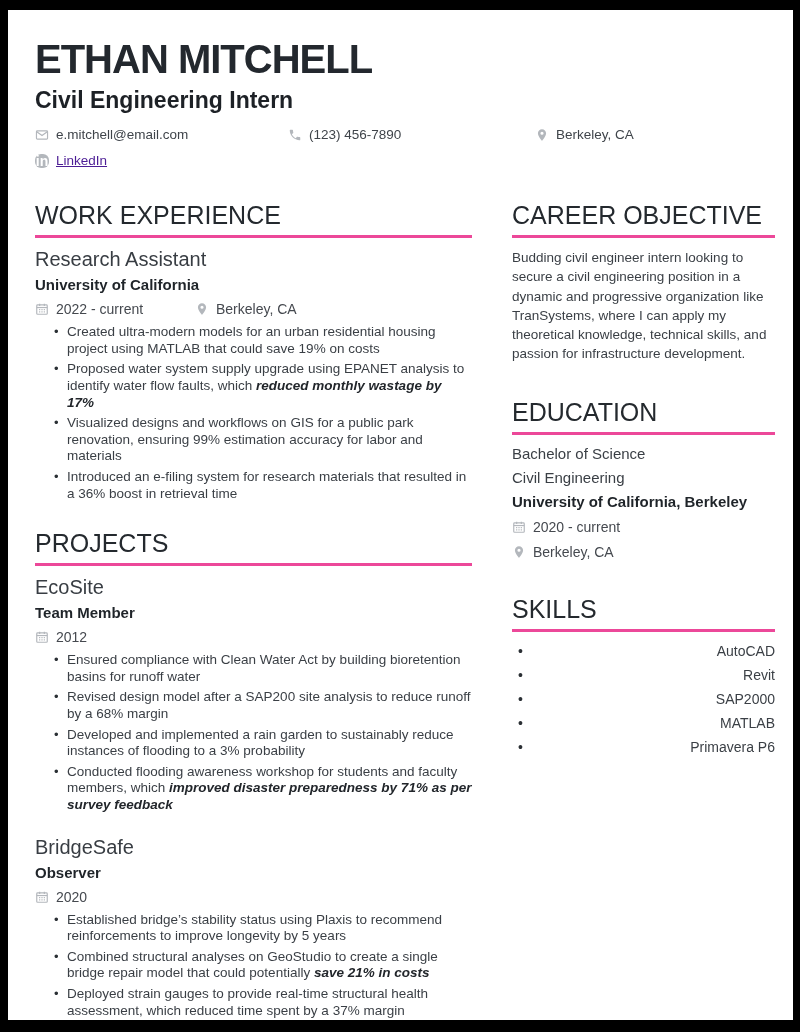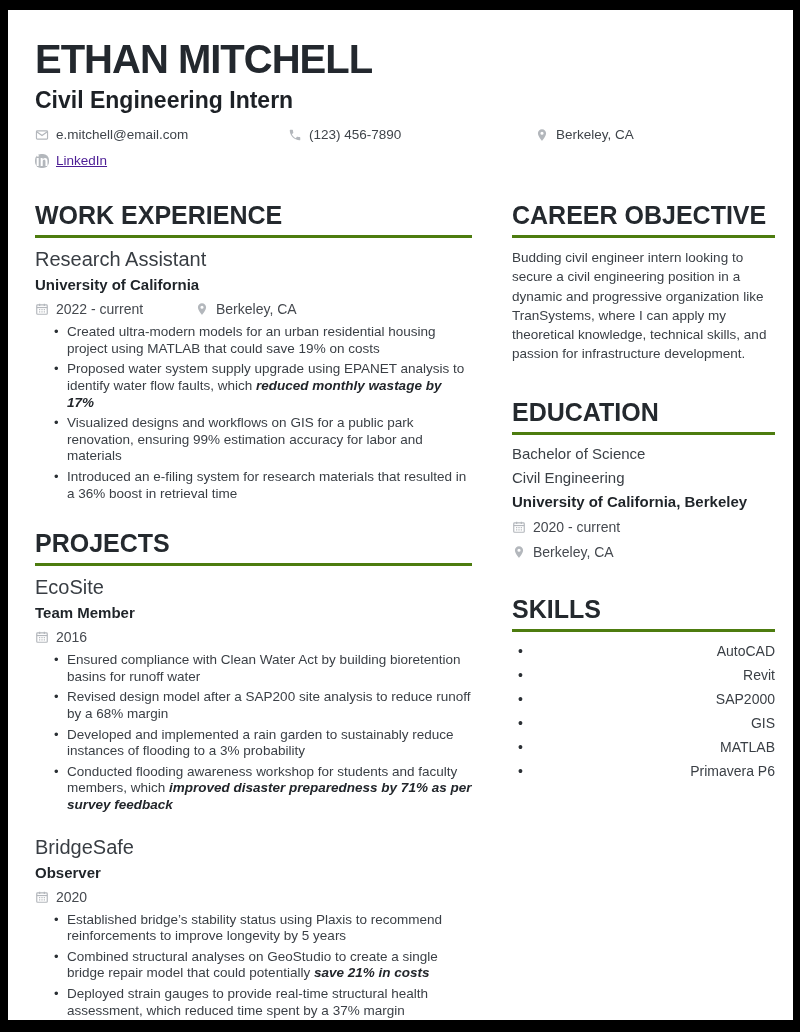--- a/index.html
+++ b/index.html
@@ -40,23 +40,23 @@
   }
   a.link{color:#4c1d95;text-decoration:underline;cursor:pointer;}
   
   .columns{display:flex;gap:40px;margin-top:34px;}
   .col-left{width:437px;flex:none;}
   .col-right{flex:1;min-width:0;}
   
   .sec-heading{
     margin:0 0 10px 0;
     font-size:25px;line-height:1.08;
-    font-weight:700;letter-spacing:0px;
+    font-weight:400;letter-spacing:0px;
     color:#24292e;
-    border-bottom:3px solid #4d7c0f;
+    border-bottom:3px solid #ec4899;
     padding-bottom:6px;
   }
   .section{margin-bottom:28px;}
   .entry{margin-bottom:22px;}
   .entry-title{font-size:20px;font-weight:400;color:#383d43;margin:2px 0 0 0;}
   .entry-sub{font-size:15px;font-weight:700;color:#1f2429;margin:5px 0 0 0;}
   .meta-row{display:flex;align-items:center;margin-top:8px;font-size:14px;color:#45494f;}
   .meta{display:flex;align-items:center;gap:7px;}
   .meta.m-date{width:160px;flex:none;}
   
@@ -176,21 +176,21 @@
           <div class="meta-row">
             <span class="meta">
               <span class="icon">
                 <svg viewBox="0 0 24 24">
                     <rect x="3" y="5" width="18" height="16" rx="1.5" class="ic-stroke"></rect>
                     <path d="M3 9.5h18" class="ic-stroke"></path>
                     <path d="M8 3v4M16 3v4" class="ic-stroke"></path>
                     <path class="ic" d="M7 12h2v2H7zm4 0h2v2h-2zm4 0h2v2h-2zM7 16h2v2H7zm4 0h2v2h-2zm4 0h2v2h-2z"></path>
                   </svg>
               </span>
-              <span>2016</span>
+              <span>2012</span>
             </span>
           </div>
           <ul class="bullets">
               <li>Ensured compliance with Clean Water Act by building bioretention basins for runoff water</li>
               <li>Revised design model after a SAP200 site analysis to reduce runoff by a 68% margin</li>
               <li>Developed and implemented a rain garden to sustainably reduce instances of flooding to a 3% probability</li>
               <li>Conducted flooding awareness workshop for students and faculty members, which <span class="em">improved disaster preparedness by 71% as per survey feedback</span></li>
             </ul>
         </div>
 
@@ -253,21 +253,20 @@
           <span>Berkeley, CA</span>
         </div>
       </section>
 
       <section class="section" style="margin-top:36px;">
         <h3 class="sec-heading">SKILLS</h3>
         <ul class="skills">
             <li>AutoCAD</li>
             <li>Revit</li>
             <li>SAP2000</li>
-            <li>GIS</li>
             <li>MATLAB</li>
             <li>Primavera P6</li>
           </ul>
       </section>
 
     </div>
   </div>
 </div>
 
 </body></html>

